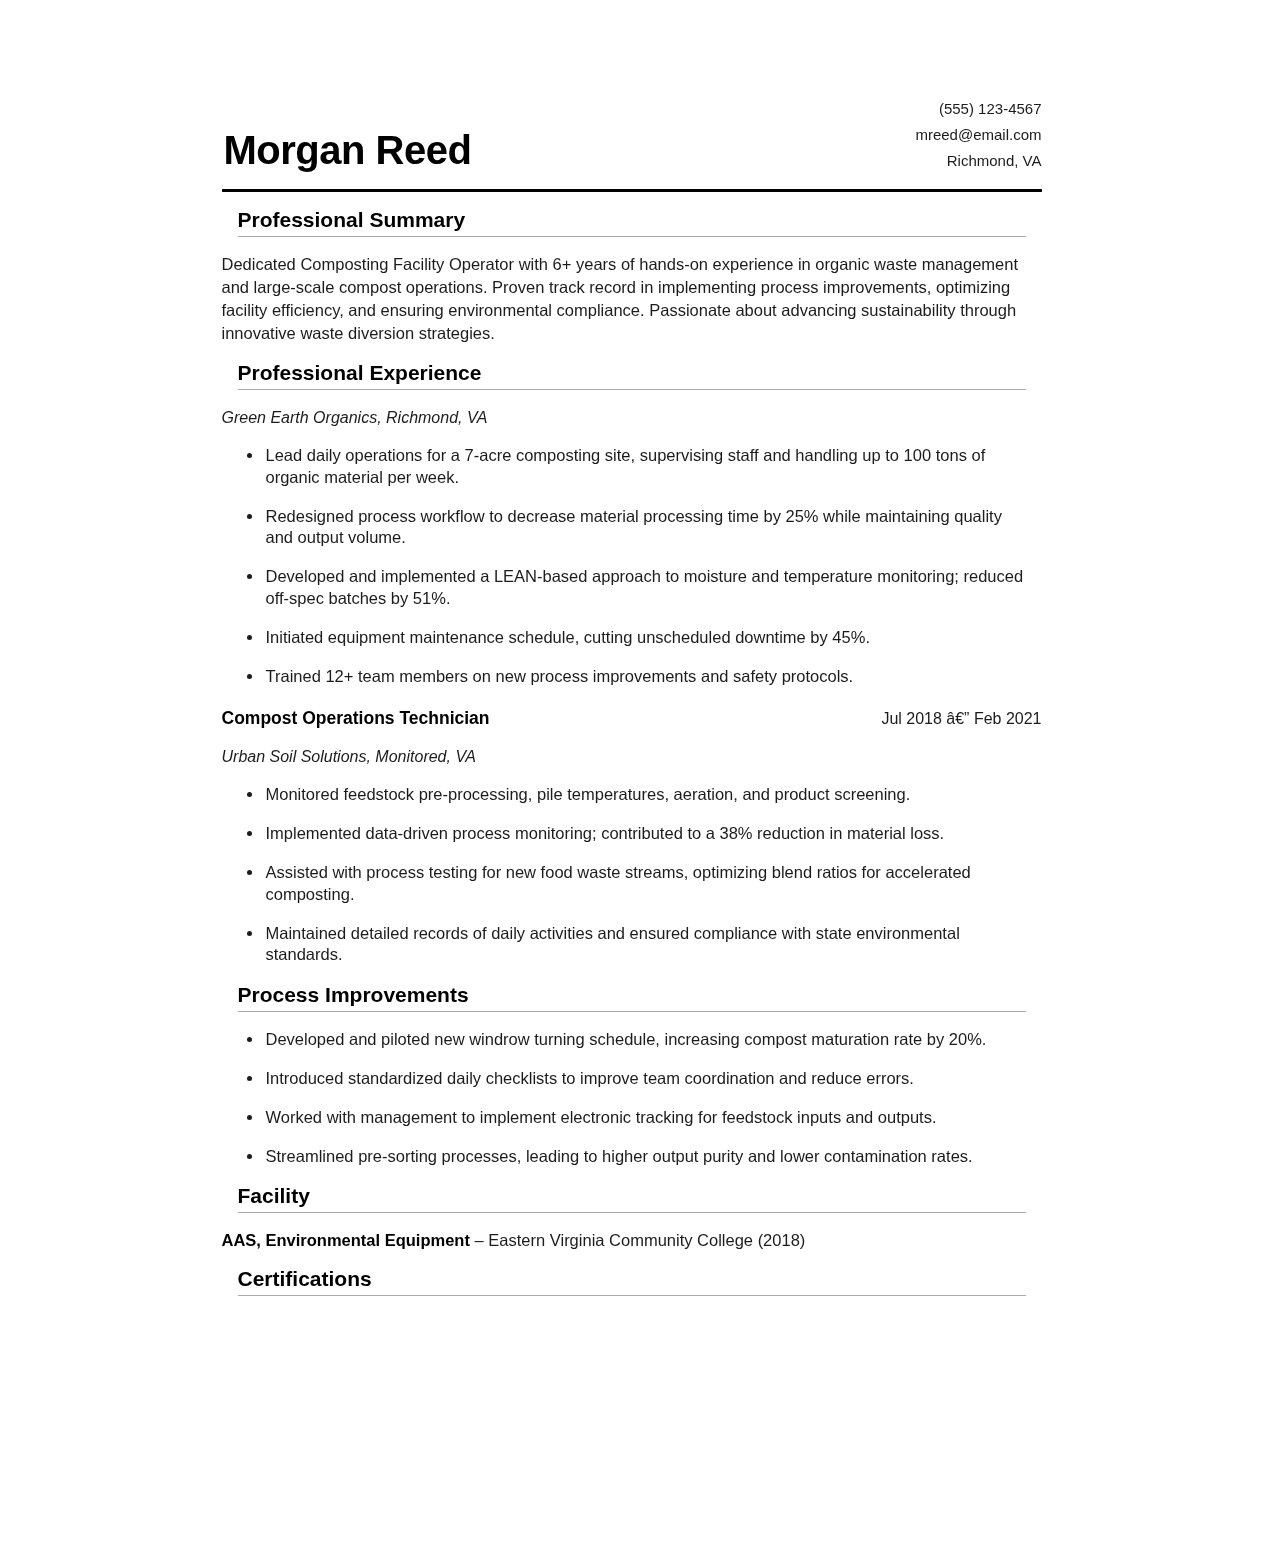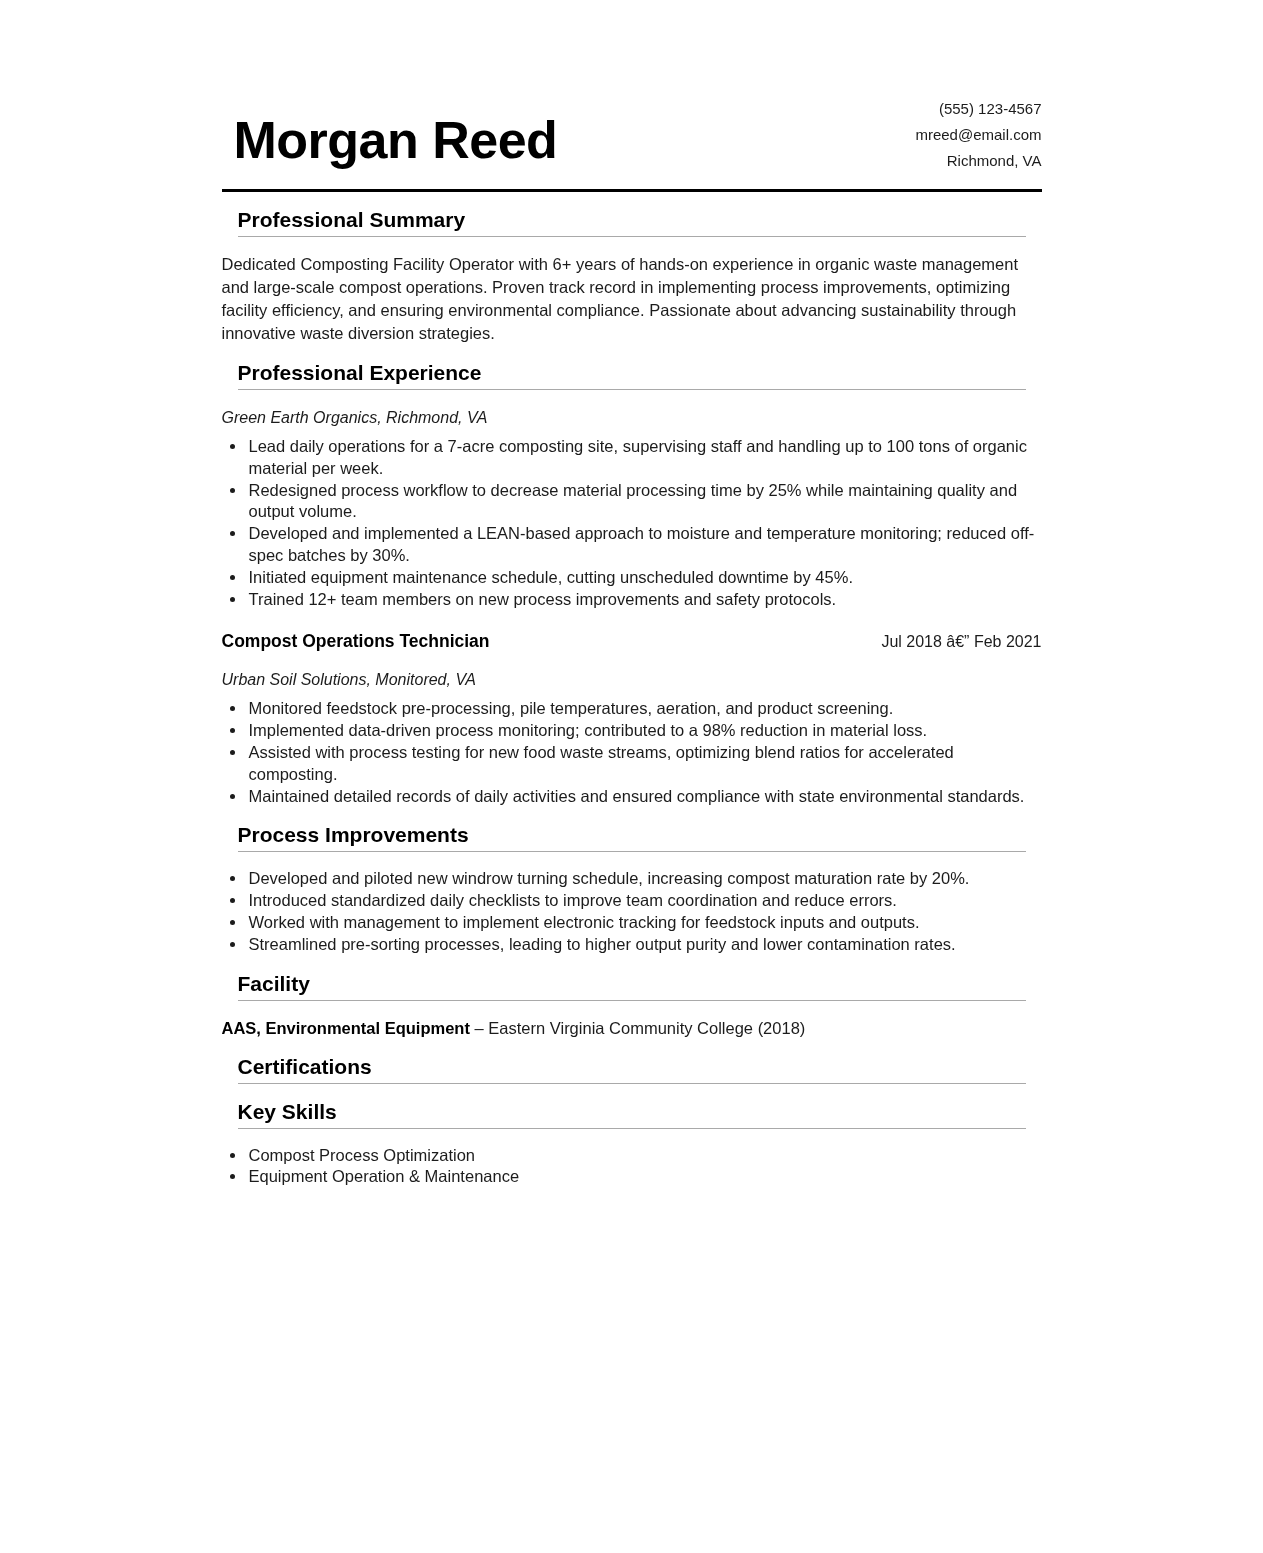--- a/index.html
+++ b/index.html
@@ -22,26 +22,26 @@
   }
   
   .header-row {
     display: flex;
     justify-content: space-between;
     align-items: flex-end;
     padding-bottom: 15px;
     border-bottom: 3px solid #000000;
   }
   .name {
-    font-size: 52px;
+    font-size: 40px;
     line-height: 44px;
     font-weight: 700;
     color: #000000;
     letter-spacing: -0.5px;
-    margin: 12px;
+    margin: 2px;
   }
   .contact {
     text-align: right;
     font-size: 15px;
     line-height: 26px;
     color: #1c1c1c;
   }
   
   h2.section-title {
     font-size: 21px;
@@ -89,21 +89,21 @@
     font-size: 16px;
     line-height: 20px;
     margin-top: 18px;
   }
   ul.bullets {
     margin: 8px 0 0 0;
     padding-left: 25px;
     font-size: 16.5px;
     line-height: 21.8px;
   }
-  ul.bullets li { margin: 0; padding-left: 2px; }
+  ul.bullets li { margin: 17px; padding-left: 2px; }
   ul.bullets.after-rule { margin-top: 10px; }
   ul.cert-list { line-height: 21.5px; }
   ul.skills-list { margin-top: 9px; }
   p.education-line {
     margin: 13px 0 0 0;
     font-size: 16.5px;
     line-height: 22px;
   }
   p.education-line strong { font-weight: 700; color: #000000; }
 </style>
@@ -125,35 +125,35 @@
     <h2 class="section-title mt-summary">Professional Summary</h2>
     <p class="summary-text">Dedicated Composting Facility Operator with 6+ years of hands-on experience in organic waste management and large-scale compost operations. Proven track record in implementing process improvements, optimizing facility efficiency, and ensuring environmental compliance. Passionate about advancing sustainability through innovative waste diversion strategies.</p>
 
     <h2 class="section-title mt-exp">Professional Experience</h2>
 
     <div class="job">
       <div class="company">Green Earth Organics, Richmond, VA</div>
       <ul class="bullets">
         <li>Lead daily operations for a 7-acre composting site, supervising staff and handling up to 100 tons of organic material per week.</li>
         <li>Redesigned process workflow to decrease material processing time by 25% while maintaining quality and output volume.</li>
-        <li>Developed and implemented a LEAN-based approach to moisture and temperature monitoring; reduced off-spec batches by 30%.</li>
+        <li>Developed and implemented a LEAN-based approach to moisture and temperature monitoring; reduced off-spec batches by 51%.</li>
         <li>Initiated equipment maintenance schedule, cutting unscheduled downtime by 45%.</li>
         <li>Trained 12+ team members on new process improvements and safety protocols.</li>
       </ul>
     </div>
 
     <div class="job">
       <div class="job-header">
         <h3 class="job-title">Compost Operations Technician</h3>
         <span class="job-dates">Jul 2018 â€” Feb 2021</span>
       </div>
       <div class="company">Urban Soil Solutions, Monitored, VA</div>
       <ul class="bullets">
         <li>Monitored feedstock pre-processing, pile temperatures, aeration, and product screening.</li>
-        <li>Implemented data-driven process monitoring; contributed to a 98% reduction in material loss.</li>
+        <li>Implemented data-driven process monitoring; contributed to a 38% reduction in material loss.</li>
         <li>Assisted with process testing for new food waste streams, optimizing blend ratios for accelerated composting.</li>
         <li>Maintained detailed records of daily activities and ensured compliance with state environmental standards.</li>
       </ul>
     </div>
 
     <h2 class="section-title mt-process">Process Improvements</h2>
     <ul class="bullets after-rule">
       <li>Developed and piloted new windrow turning schedule, increasing compost maturation rate by 20%.</li>
       <li>Introduced standardized daily checklists to improve team coordination and reduce errors.</li>
       <li>Worked with management to implement electronic tracking for feedstock inputs and outputs.</li>

